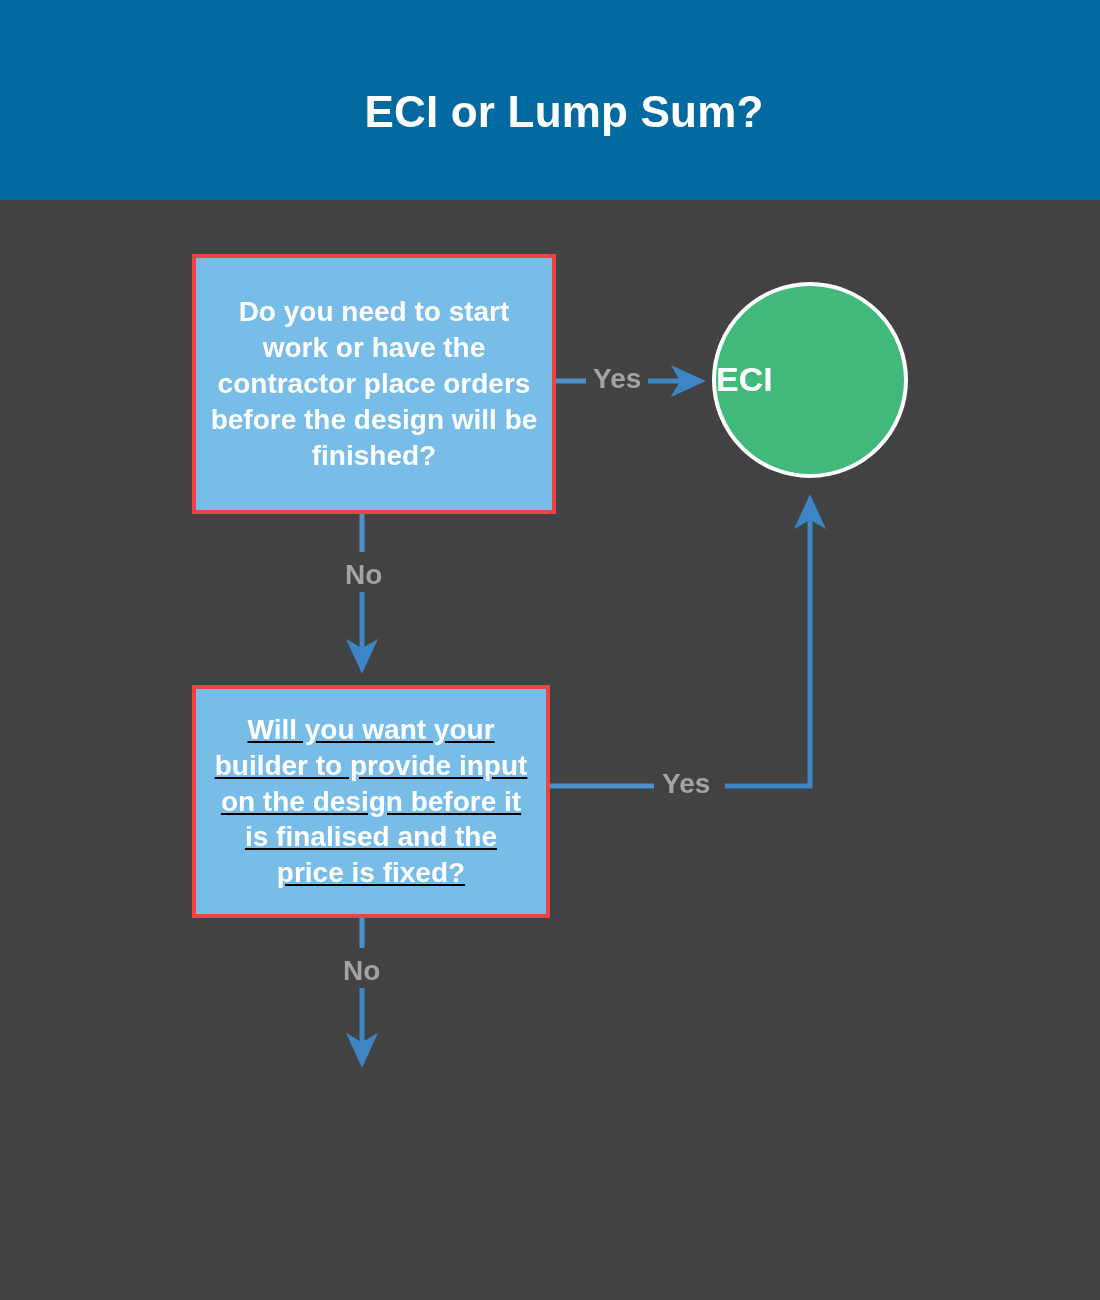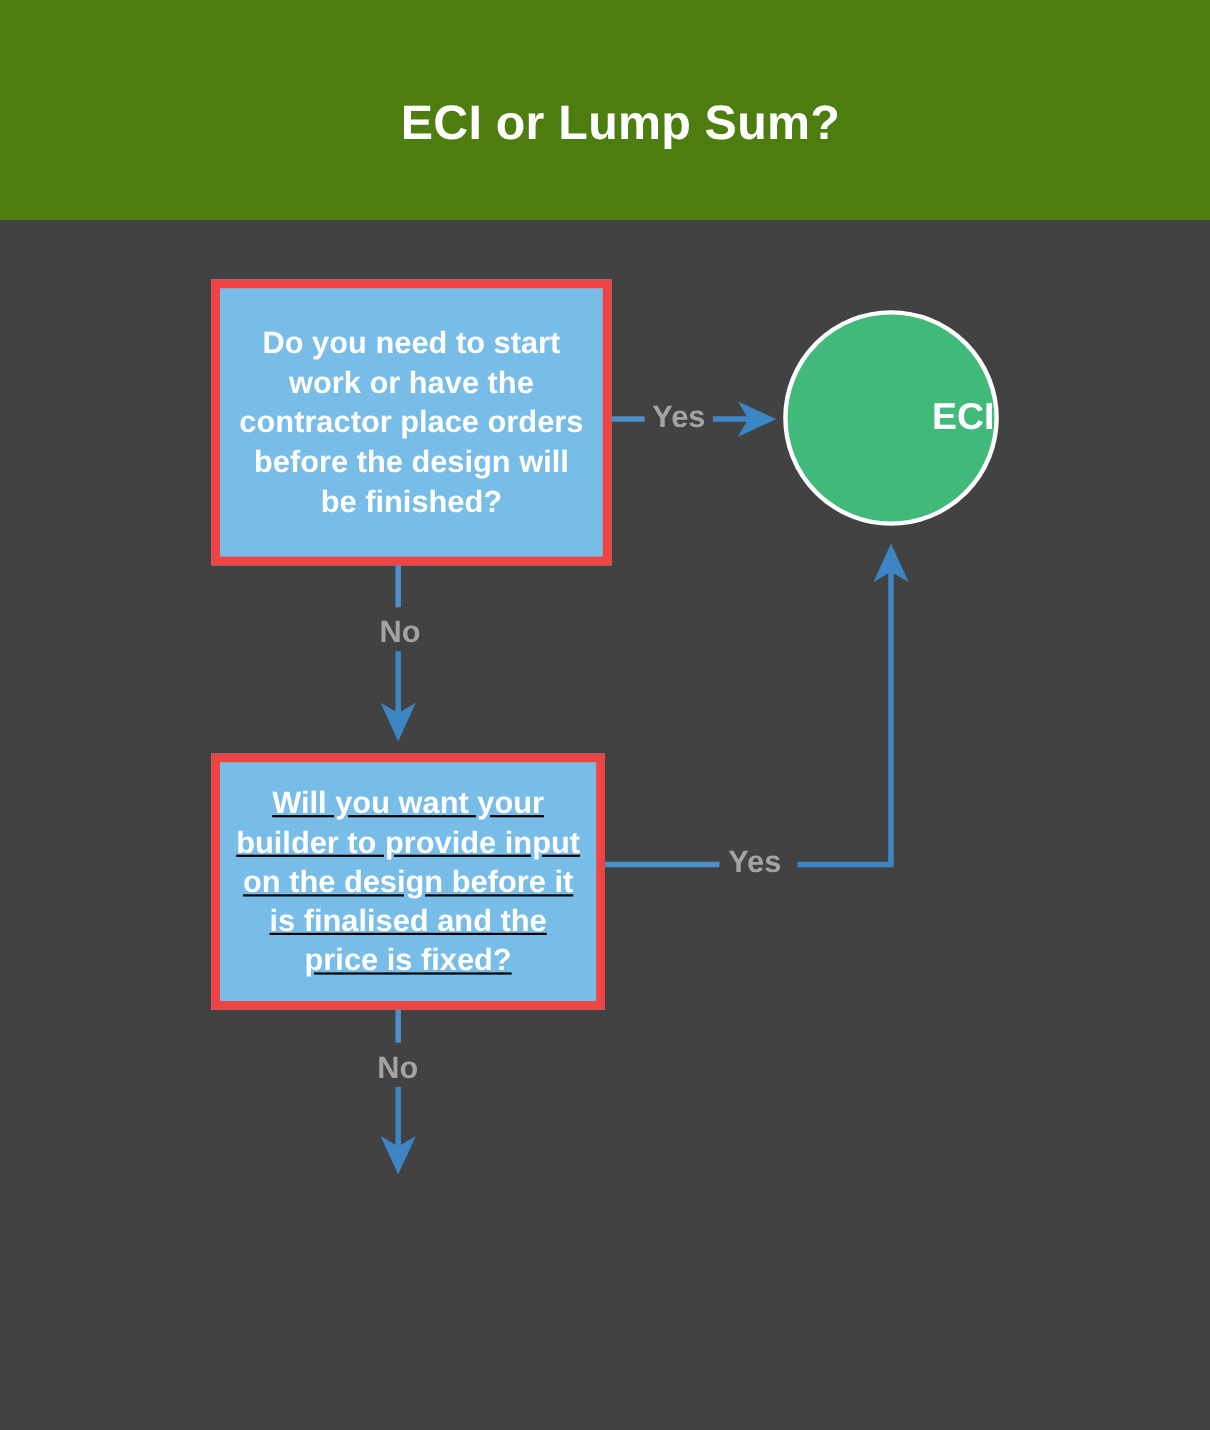--- a/index.html
+++ b/index.html
@@ -15,21 +15,21 @@
     position: relative;
   }
 
   
   .header-bar {
     position: absolute;
     left: 0;
     top: 0;
     width: 1100px;
     height: 224px;
-    background: #4d7c0f;
+    background: #0369a1;
     display: flex;
     align-items: center;
     justify-content: center;
     box-sizing: border-box;
     padding-left: 28px;
   }
   .header-title {
     color: #ffffff;
     font-size: 44px;
     font-weight: bold;
@@ -54,21 +54,21 @@
     width: 1100px;
     height: 1100px;
     pointer-events: none;
   }
 
   
   .decision-box {
     position: absolute;
     box-sizing: border-box;
     background: #78bce8;
-    border: 8px solid #ef4444;
+    border: 4px solid #ef4444;
     display: flex;
     align-items: center;
     justify-content: center;
     text-align: center;
     padding: 8px 12px;
   }
   .decision-text {
     color: #ffffff;
     font-size: 28px;
     font-weight: bold;
@@ -90,21 +90,21 @@
 
   
   .terminal-node {
     position: absolute;
     box-sizing: border-box;
     background: #41b97b;
     border: 4px solid #ffffff;
     border-radius: 50%;
     display: flex;
     align-items: center;
-    justify-content: flex-end;
+    justify-content: flex-start;
     text-align: center;
   }
   .terminal-text {
     color: #ffffff;
     font-size: 34px;
     font-weight: bold;
     line-height: 1.15;
   }
   #node-eci {
     left: 712px;

